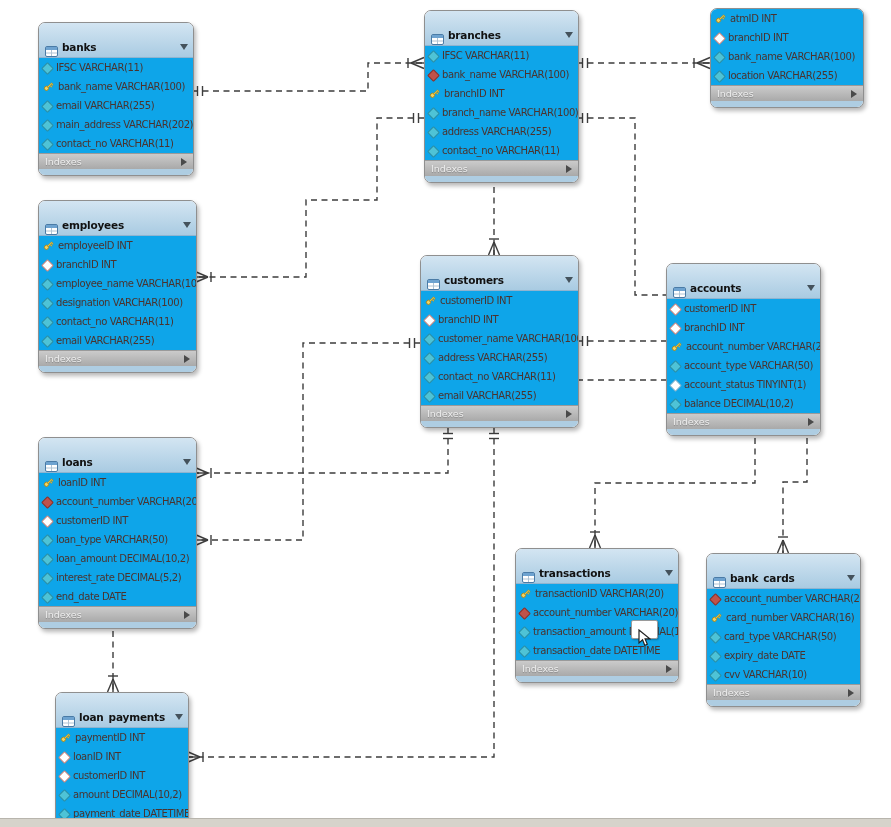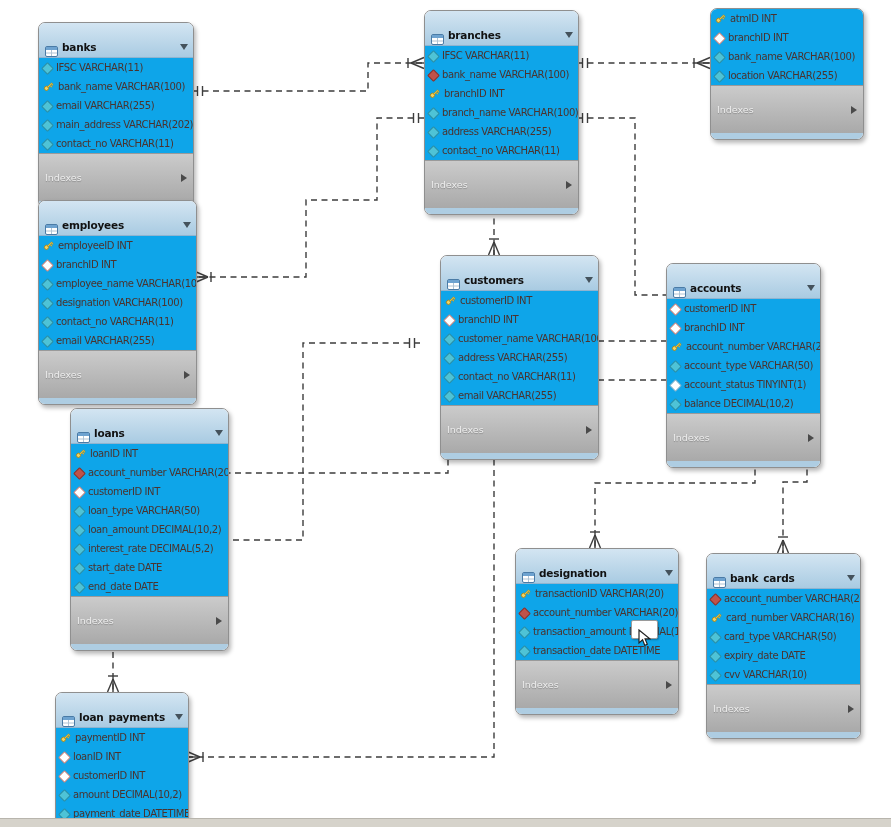--- a/index.html
+++ b/index.html
@@ -18,21 +18,21 @@
     border-top:6px solid #44525c;flex:0 0 auto;}
   .t-row{height:19px;line-height:19px;display:flex;align-items:center;gap:4px;padding:0 2px 0 4px;
     white-space:nowrap;overflow:hidden;background:#0ea5e9;}
   .ctext{font-size:10px;letter-spacing:-0.4px;color:#4b332e;}
   .cicon{flex:0 0 auto;display:inline-block;}
   .dia{width:7px;height:7px;transform:rotate(45deg);border-radius:1px;display:inline-block;}
   .col .dia{background:#4ec3d6;border:1px solid #2b8fa5;}
   .coln .dia{background:#fff;border:1px solid #7fb2cc;}
   .fk .dia{background:#c0524a;border:1px solid #8e2f28;}
   .fkn .dia{background:#fff;border:1px solid #cc8880;}
-  .t-footer{height:15px;display:flex;align-items:center;padding:16px 6px;
+  .t-footer{height:15px;display:flex;align-items:center;padding:0 6px;
     background:linear-gradient(#cbcbcb,#a9a9a9);border-top:1px solid #9a9a9a;gap:36px;}
   .f-label{font-size:9.5px;color:#eeeeee;text-shadow:0 1px 1px rgba(0,0,0,.25);flex:1;}
   .f-arrow{width:0;height:0;border-top:4px solid transparent;border-bottom:4px solid transparent;
     border-left:6px solid #4a4a4a;}
   .t-strip{height:6px;background:#aecde2;}
   #cursor-artifact{position:absolute;z-index:4;}
   .tooltip-box{position:absolute;left:631px;top:620px;width:25px;height:17px;background:#fff;
     border:1px solid #9a9a9a;border-radius:2px;box-shadow:1px 1px 2px rgba(0,0,0,.3);}
   .pointer{position:absolute;left:638px;top:629px;}
   #bottom-bar{position:absolute;left:0;top:818px;width:891px;height:9px;background:#d6d3cb;
@@ -295,21 +295,21 @@
         <div class="t-row col">
           <span class="cicon"><span class="dia"></span></span>
           <span class="ctext">email VARCHAR(255)</span>
         </div>
         <div class="t-footer">
           <span class="f-label">Indexes</span>
           <span class="f-arrow"></span>
         </div>
         <div class="t-strip"></div>
       </div>
-      <div class="erd-table" style="left: 420px; top: 255px; width: 157px; margin-left: 20px;">
+      <div class="erd-table" style="left: 420px; top: 255px; width: 157px;">
         <div class="t-header">
           <span class="t-icon"><svg width="13" height="11" viewBox="0 0 13 11">
               <rect x="0.5" y="0.5" width="12" height="10" rx="1.5" fill="#fff" stroke="#4a7ba6"></rect>
               <path d="M1 1 h11 v3 h-11 z" fill="#6ea3d0"></path>
               <line x1="6.5" y1="4" x2="6.5" y2="10" stroke="#b0c4d4"></line>
               <line x1="1" y1="7" x2="12" y2="7" stroke="#b0c4d4"></line>
             </svg></span>
           <span class="t-title">customers</span>
           <span class="t-chevron"></span>
         </div>
@@ -391,21 +391,21 @@
         <div class="t-row col">
           <span class="cicon"><span class="dia"></span></span>
           <span class="ctext">balance DECIMAL(10,2)</span>
         </div>
         <div class="t-footer">
           <span class="f-label">Indexes</span>
           <span class="f-arrow"></span>
         </div>
         <div class="t-strip"></div>
       </div>
-      <div class="erd-table" style="left: 38px; top: 408px; width: 157px; margin-left: 32px;">
+      <div class="erd-table" style="left: 38px; top: 437px; width: 157px;">
         <div class="t-header">
           <span class="t-icon"><svg width="13" height="11" viewBox="0 0 13 11">
               <rect x="0.5" y="0.5" width="12" height="10" rx="1.5" fill="#fff" stroke="#4a7ba6"></rect>
               <path d="M1 1 h11 v3 h-11 z" fill="#6ea3d0"></path>
               <line x1="6.5" y1="4" x2="6.5" y2="10" stroke="#b0c4d4"></line>
               <line x1="1" y1="7" x2="12" y2="7" stroke="#b0c4d4"></line>
             </svg></span>
           <span class="t-title">loans</span>
           <span class="t-chevron"></span>
         </div>
@@ -435,41 +435,37 @@
         <div class="t-row col">
           <span class="cicon"><span class="dia"></span></span>
           <span class="ctext">loan_amount DECIMAL(10,2)</span>
         </div>
         <div class="t-row col">
           <span class="cicon"><span class="dia"></span></span>
           <span class="ctext">interest_rate DECIMAL(5,2)</span>
         </div>
         <div class="t-row col">
           <span class="cicon"><span class="dia"></span></span>
-          <span class="ctext">start_date DATE</span>
-        </div>
-        <div class="t-row col">
-          <span class="cicon"><span class="dia"></span></span>
           <span class="ctext">end_date DATE</span>
         </div>
         <div class="t-footer">
           <span class="f-label">Indexes</span>
           <span class="f-arrow"></span>
         </div>
         <div class="t-strip"></div>
       </div>
       <div class="erd-table" style="left: 515px; top: 548px; width: 162px;">
         <div class="t-header">
           <span class="t-icon"><svg width="13" height="11" viewBox="0 0 13 11">
               <rect x="0.5" y="0.5" width="12" height="10" rx="1.5" fill="#fff" stroke="#4a7ba6"></rect>
               <path d="M1 1 h11 v3 h-11 z" fill="#6ea3d0"></path>
               <line x1="6.5" y1="4" x2="6.5" y2="10" stroke="#b0c4d4"></line>
               <line x1="1" y1="7" x2="12" y2="7" stroke="#b0c4d4"></line>
             </svg></span>
-          <span class="t-title">designation</span>
+          <span class="t-title">transactions</span>
           <span class="t-chevron"></span>
         </div>
         <div class="t-row pk">
           <span class="cicon"><svg width="11" height="11" viewBox="0 0 12 12">
               <g transform="rotate(-42 6 6)">
                 <circle cx="3" cy="6" r="2.3" fill="#f2d463" stroke="#a8861c" stroke-width="1"></circle>
                 <rect x="4.8" y="5.3" width="6.4" height="1.5" fill="#e9c94e" stroke="#a8861c" stroke-width="0.6"></rect>
                 <rect x="7.6" y="6.6" width="1.2" height="2.2" fill="#e9c94e" stroke="#a8861c" stroke-width="0.5"></rect>
                 <rect x="9.8" y="6.6" width="1.2" height="1.6" fill="#e9c94e" stroke="#a8861c" stroke-width="0.5"></rect>
               </g>

